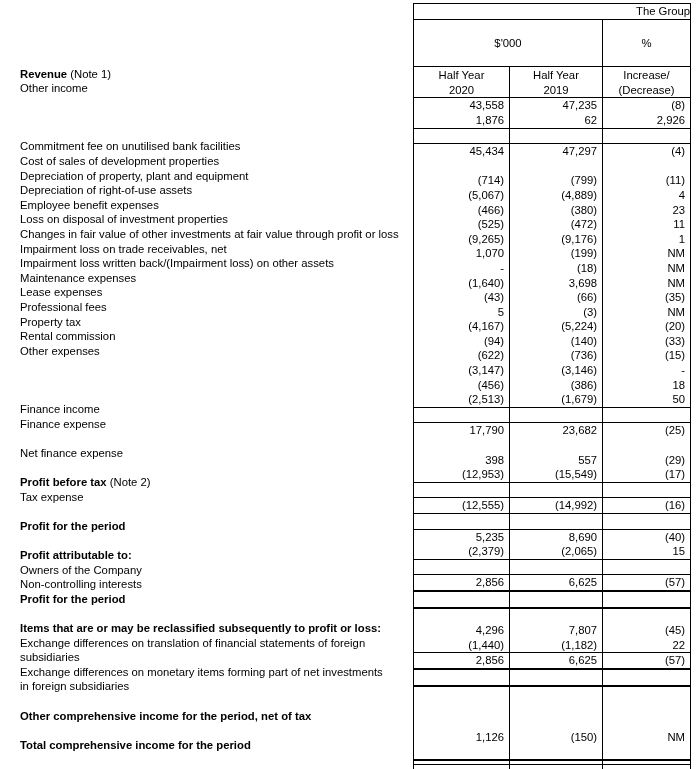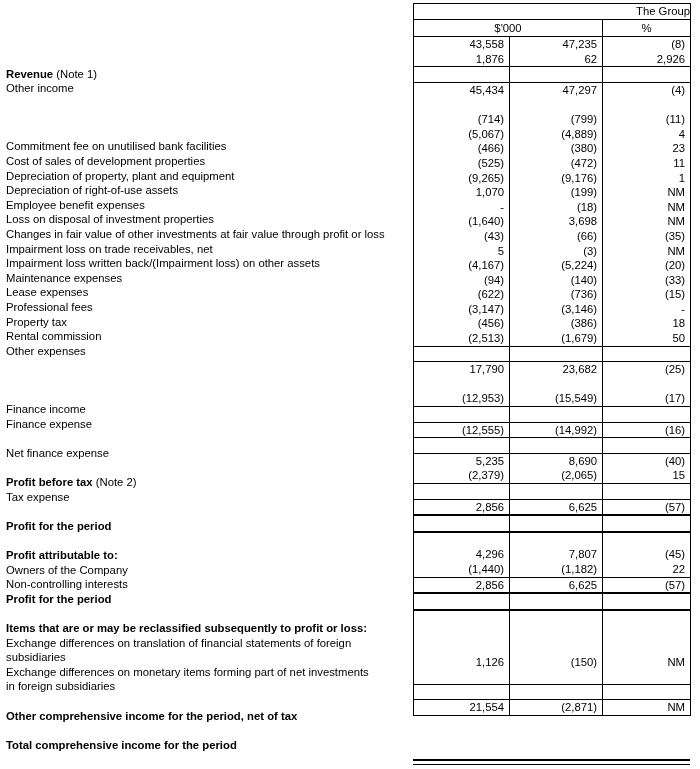--- a/index.html
+++ b/index.html
@@ -27,21 +27,21 @@
     position: absolute;
     left: 0;
     top: 0;
     width: 412px;
   }
   .lrow {
     font-size: 11.3px;
     line-height: 14.6px;
     height: 14.6px;
     white-space: nowrap;
-    padding-left: 6px;
+    padding-left: 20px;
     box-sizing: border-box;
   }
   .lrow.bold { font-weight: bold; }
   .lrow .note { font-weight: normal; }
   .lrow.indent { }
 
   
   table.grid {
     position: absolute;
     left: 413px;
@@ -70,21 +70,21 @@
   .hdr {
     text-align: left;
     padding: 0 !important;
     border-top: 1.4px solid #000;
     border-bottom: 1.4px solid #000;
     height: 15px;
     line-height: 15px;
   }
   .hdr2 {
     text-align: center !important;
-    padding: 1px !important;
+    padding: 16px !important;
     border-bottom: 1.4px solid #000;
     height: 14px;
     line-height: 14px;
   }
   .hdr3 {
     text-align: center !important;
     padding: 0 !important;
     border-bottom: 1.4px solid #000;
     height: 32px;
     line-height: 15px;
@@ -174,20 +174,34 @@
         <col style="width:88px">
     </colgroup>
     <thead>
       <tr>
         <th class="hdr" colspan="3">The Group</th>
       </tr>
       <tr>
         <th class="hdr2" colspan="2">$'000</th>
         <th class="hdr2">%</th>
       </tr>
+      <tr>
+        <th class="hdr3">
+          <div>Half Year</div>
+          <div>2020</div>
+        </th>
+        <th class="hdr3">
+          <div>Half Year</div>
+          <div>2019</div>
+        </th>
+        <th class="hdr3">
+          <div>Increase/</div>
+          <div>(Decrease)</div>
+        </th>
+      </tr>
     </thead>
     <tbody id="gridbody">
         <tr>
           <td class="c1">43,558</td>
           <td class="c2">47,235</td>
           <td class="c3">(8)</td>
         </tr>
         <tr>
           <td class="c1 bline">1,876</td>
           <td class="c2 bline">62</td>
@@ -297,20 +311,25 @@
           <td class="c1 tline">17,790</td>
           <td class="c2 tline">23,682</td>
           <td class="c3 tline">(25)</td>
         </tr>
         <tr>
           <td class="c1">&nbsp;</td>
           <td class="c2">&nbsp;</td>
           <td class="c3">&nbsp;</td>
         </tr>
         <tr>
+          <td class="c1">398</td>
+          <td class="c2">557</td>
+          <td class="c3">(29)</td>
+        </tr>
+        <tr>
           <td class="c1 bline">(12,953)</td>
           <td class="c2 bline">(15,549)</td>
           <td class="c3 bline">(17)</td>
         </tr>
         <tr>
           <td class="c1">&nbsp;</td>
           <td class="c2">&nbsp;</td>
           <td class="c3">&nbsp;</td>
         </tr>
         <tr>

